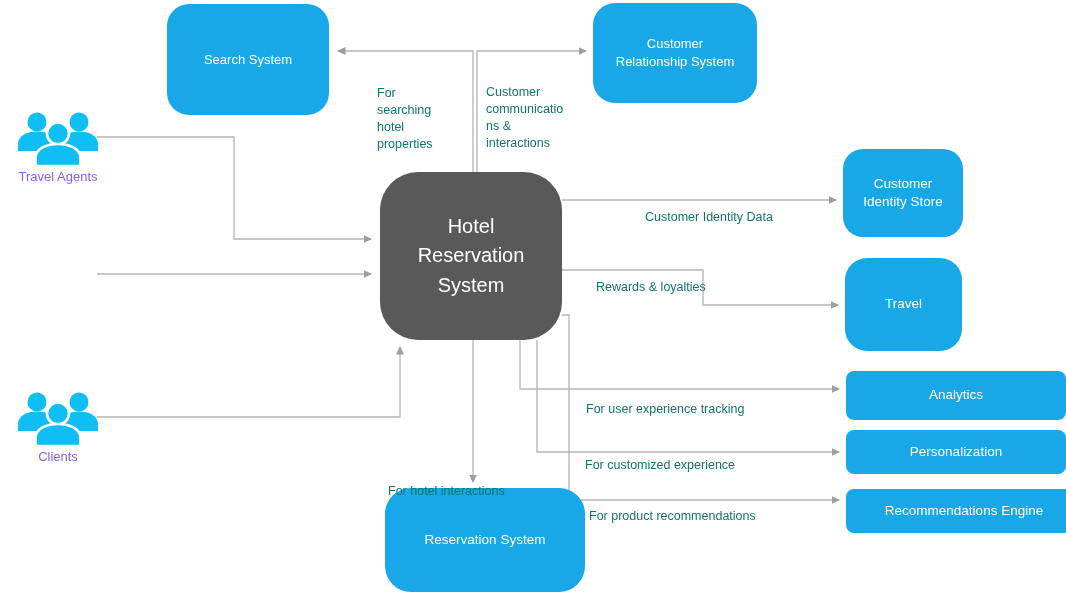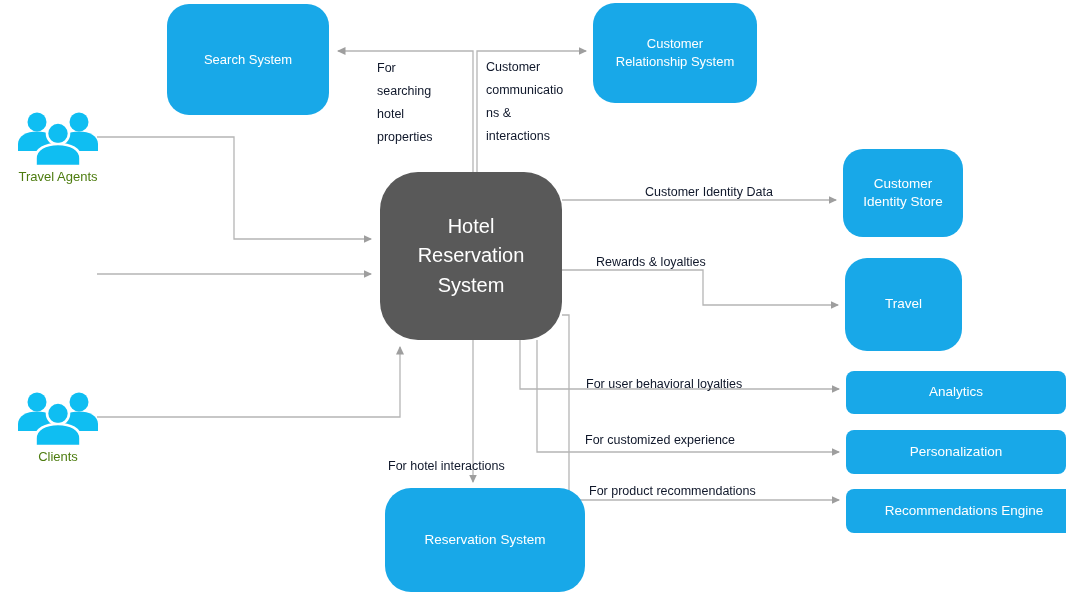--- a/index.html
+++ b/index.html
@@ -8,25 +8,26 @@
     font-family:"Liberation Sans", sans-serif;
   }
   svg.wires{position:absolute;left:0;top:0;width:1066px;height:594px;}
   .node{
     position:absolute;display:flex;align-items:center;justify-content:center;
     background:#18A8E8;color:#ffffff;text-align:center;
     font-size:13.5px;line-height:1.35;white-space:pre-line;
   }
   .node.big{font-size:20px;line-height:1.48;background:#595959;}
   .edge-label{
-    position:absolute;color:#0f172a;font-size:12.5px;line-height:23px;
+    position:absolute;color:#0f766e;font-size:12.5px;line-height:17px;
     white-space:pre-line;
+    margin-top:28px;
   }
   .actor{position:absolute;width:100px;text-align:center;}
-  .actor .label{color:#4d7c0f;font-size:13px;margin-top:2px;}
+  .actor .label{color:#8b5cf6;font-size:13px;margin-top:2px;}
   .actor svg{display:block;margin:0 auto;}
 </style>
 </head>
 <body>
 
 <div id="canvas">
 
   <svg class="wires">
     <defs>
       <marker id="arr" markerWidth="9" markerHeight="9" refX="7.5" refY="4" orient="auto" markerUnits="userSpaceOnUse">
@@ -55,21 +56,21 @@
 
   <div class="node big" style="left:380px;top:172px;width:182px;height:168px;border-radius:38px;">Hotel
 Reservation
 System</div>
 
   <div class="node" style="left:843px;top:149px;width:120px;height:88px;border-radius:20px;">Customer
 Identity Store</div>
 
   <div class="node" style="left:845px;top:258px;width:117px;height:93px;border-radius:22px;">Travel</div>
 
-  <div class="node" style="left:846px;top:371px;width:220px;height:43px;border-radius:8px;">Analytics</div>
+  <div class="node" style="left:846px;top:371px;width:220px;height:49px;border-radius:8px;">Analytics</div>
 
   <div class="node" style="left:846px;top:430px;width:220px;height:44px;border-radius:8px;">Personalization</div>
 
   <div class="node" style="left:846px;top:489px;width:236px;height:44px;border-radius:8px;">Recommendations Engine</div>
 
   <div class="node" style="left:385px;top:488px;width:200px;height:104px;border-radius:26px;">Reservation System</div>
 
   <div class="actor" style="left:8px;top:111px;">
     <svg width="84" height="56" viewBox="0 0 84 56">
       <g fill="#0FBEF2">
@@ -110,21 +111,21 @@
 
   <div class="edge-label" style="left:486px;top:56px;width:92px;">Customer
 communicatio
 ns &amp;
 interactions</div>
 
   <div class="edge-label" style="left:645px;top:181px;text-align:center;">Customer Identity Data</div>
 
   <div class="edge-label" style="left:596px;top:251px;">Rewards &amp; loyalties</div>
 
-  <div class="edge-label" style="left:586px;top:373px;">For user behavioral loyalties</div>
+  <div class="edge-label" style="left:586px;top:373px;">For user experience tracking</div>
 
   <div class="edge-label" style="left:585px;top:429px;">For customized experience</div>
 
   <div class="edge-label" style="left:589px;top:480px;">For product recommendations</div>
 
   <div class="edge-label" style="left:388px;top:455px;">For hotel interactions</div>
 
 </div>
 
 </body></html>

